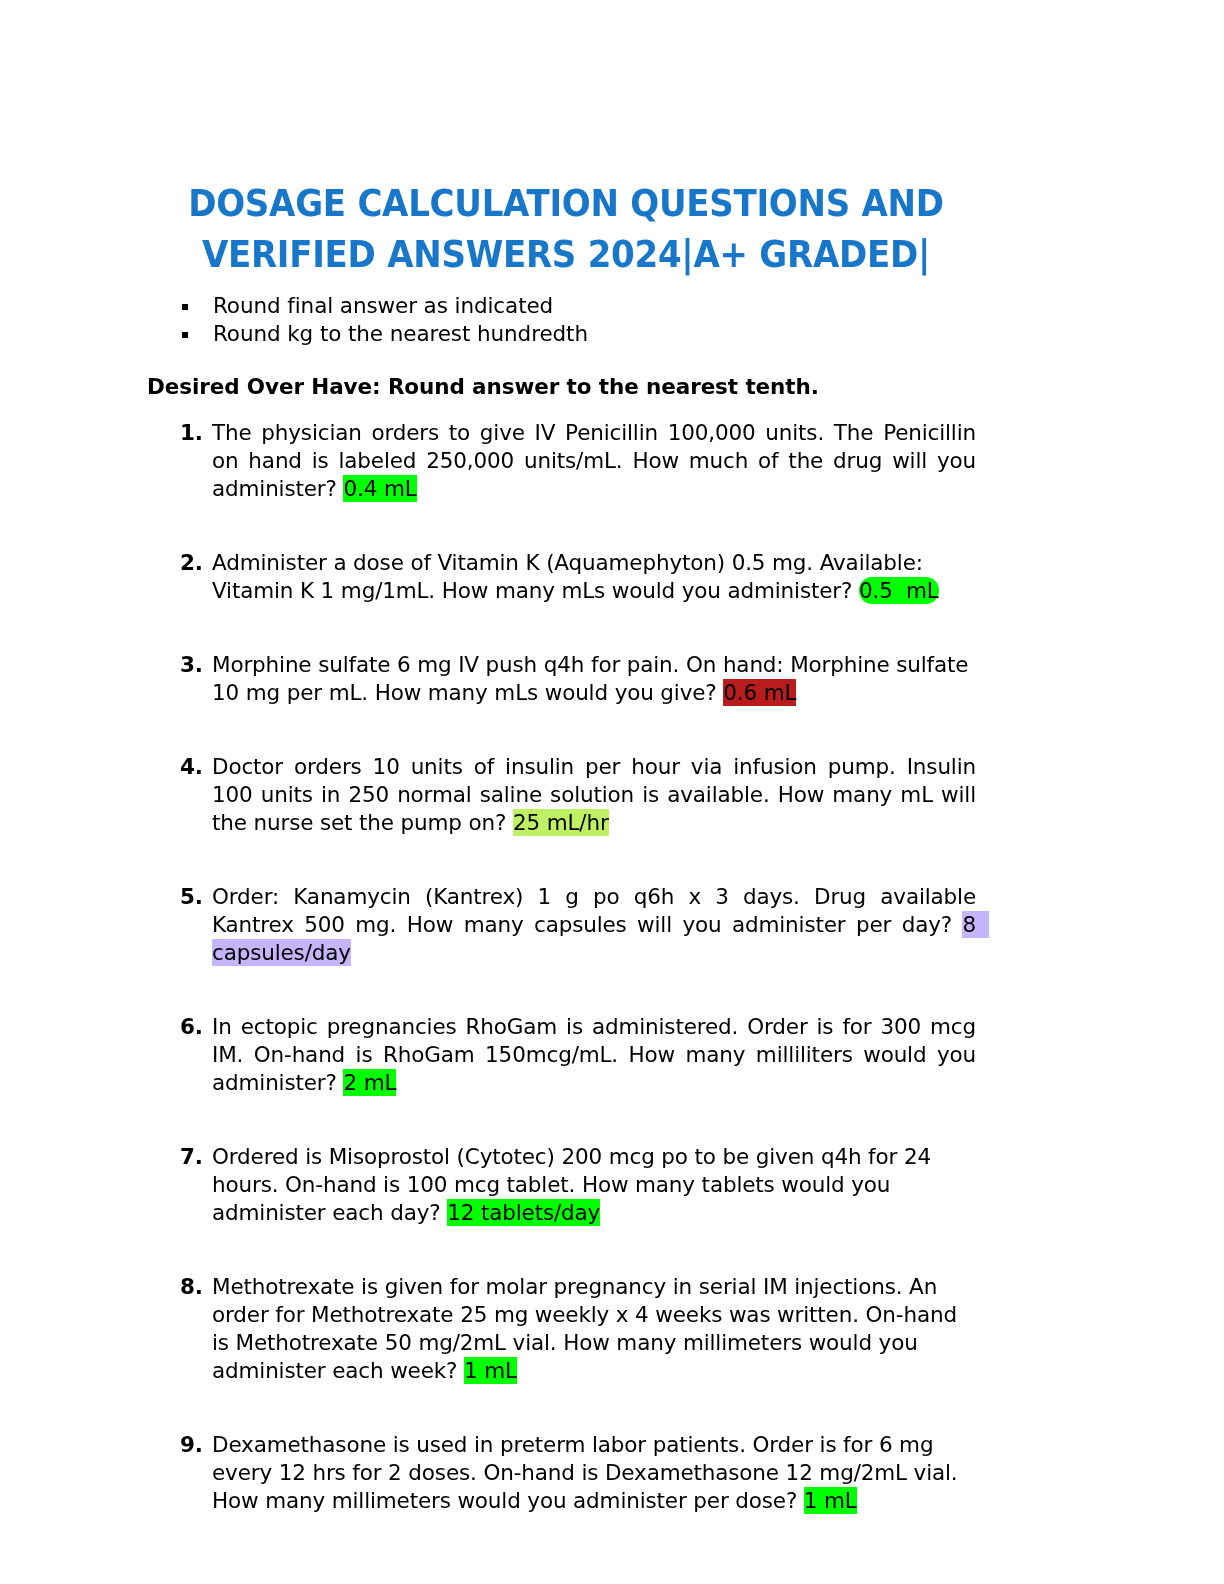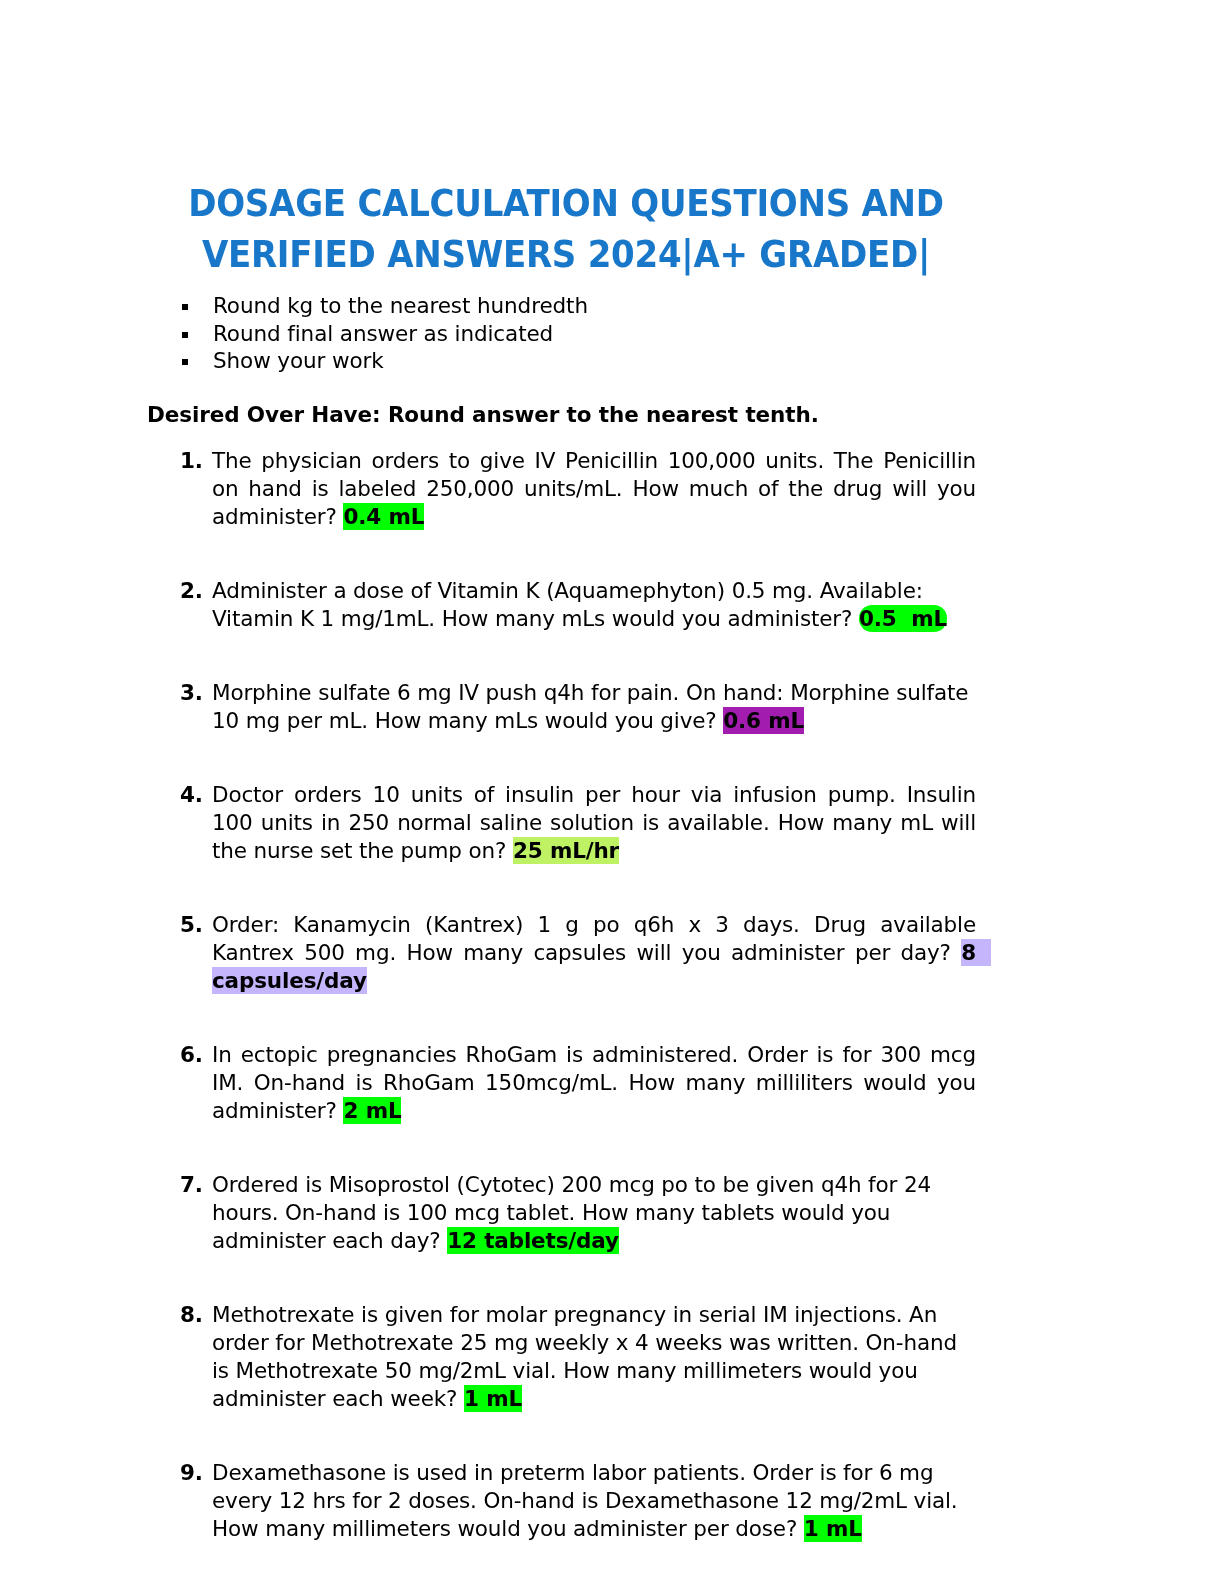--- a/index.html
+++ b/index.html
@@ -108,57 +108,56 @@
     display: block;
     text-align: left;
   }
   .qitem.justify .qbody {
     text-align: justify;
     text-justify: inter-word;
   }
 
   .hl {
     background-color: #00ff00;
-    font-weight: bold;
+    font-weight: normal;
     padding: 1px 0 1px 0;
     box-decoration-break: clone;
     -webkit-box-decoration-break: clone;
     white-space: pre-wrap;
   }
 </style>
 </head>
 <body>
 
 <div class="page">
 
   <h1 class="doc-title" style="color: rgb(24, 119, 201);">
     <span class="tline">DOSAGE CALCULATION QUESTIONS AND</span>
     <span class="tline">VERIFIED ANSWERS 2024|A+ GRADED|</span>
   </h1>
 
   <ul class="rules" id="rules-list">
+      <li><span class="sq-bullet"></span><span>Round final answer as indicated</span></li>
       <li><span class="sq-bullet"></span><span>Round kg to the nearest hundredth</span></li>
-      <li><span class="sq-bullet"></span><span>Round final answer as indicated</span></li>
-      <li><span class="sq-bullet"></span><span>Show your work</span></li>
     </ul>
 
   <div class="section-heading">Desired Over Have: Round answer to the nearest tenth.</div>
 
   <ol class="qlist" id="question-list">
       <li class="qitem justify">
         <span class="qnum">1.</span>
         <span class="qbody"><span>The physician orders to give IV Penicillin 100,000 units. The Penicillin on hand is labeled 250,000 units/mL. How much of the drug will you administer? </span><span class="hl" style="background-color: rgb(0, 255, 0);">0.4 mL</span></span>
       </li>
       <li class="qitem">
         <span class="qnum">2.</span>
         <span class="qbody"><span>Administer a dose of Vitamin K (Aquamephyton) 0.5 mg. Available: Vitamin K 1 mg/1mL.  How many mLs would you administer? </span><span class="hl" style="background-color: rgb(0, 255, 0); border-radius: 13px;">0.5  mL</span></span>
       </li>
       <li class="qitem">
         <span class="qnum">3.</span>
-        <span class="qbody"><span>Morphine sulfate 6 mg IV push q4h for pain. On hand: Morphine sulfate 10 mg per mL. How many mLs would you give? </span><span class="hl" style="background-color: #a21caf;">0.6 mL</span></span>
+        <span class="qbody"><span>Morphine sulfate 6 mg IV push q4h for pain. On hand: Morphine sulfate 10 mg per mL. How many mLs would you give? </span><span class="hl" style="background-color: #b91c1c;">0.6 mL</span></span>
       </li>
       <li class="qitem justify">
         <span class="qnum">4.</span>
         <span class="qbody"><span>Doctor orders 10 units of insulin per hour via infusion pump. Insulin 100 units in 250 normal saline solution is available. How many mL will the nurse set the pump on? </span><span class="hl" style="background-color: #bef264;">25 mL/hr</span></span>
       </li>
       <li class="qitem justify">
         <span class="qnum">5.</span>
         <span class="qbody"><span>Order: Kanamycin (Kantrex) 1 g po q6h x 3 days. Drug available Kantrex 500 mg. How many capsules will you administer per day? </span><span class="hl" style="background-color: #c4b5fd;">8  capsules/day</span></span>
       </li>
       <li class="qitem justify">

